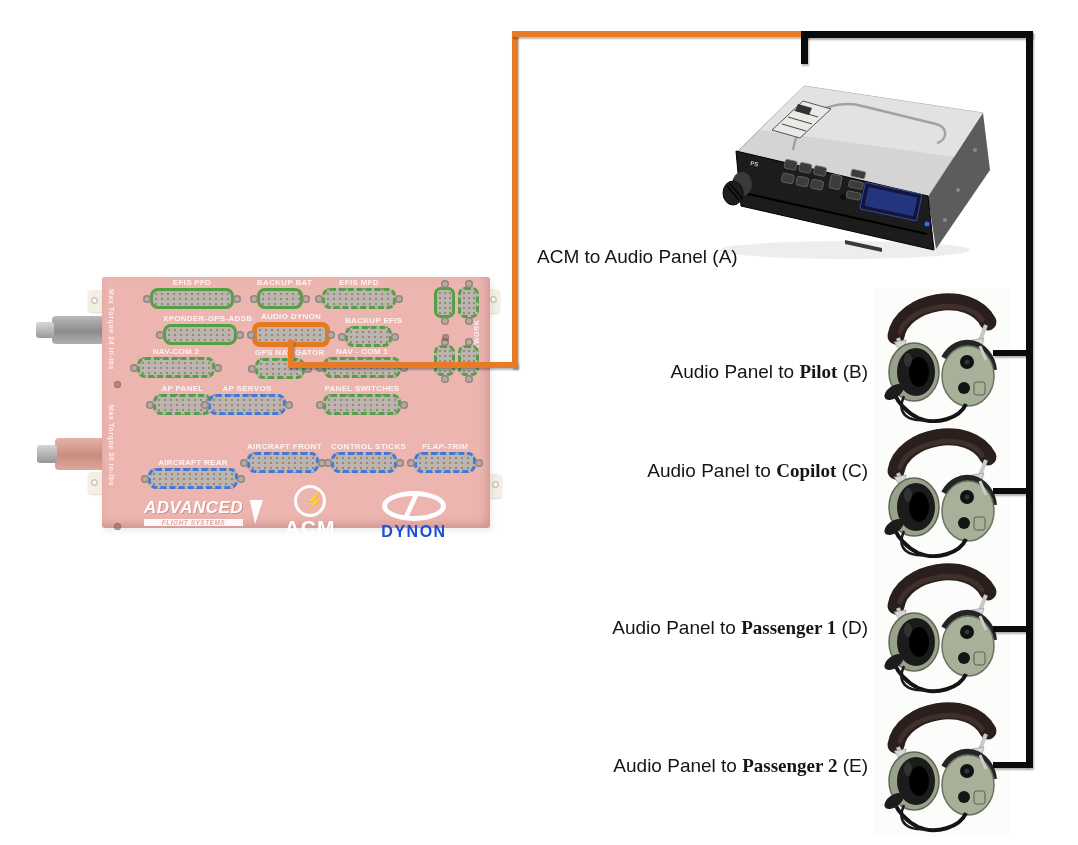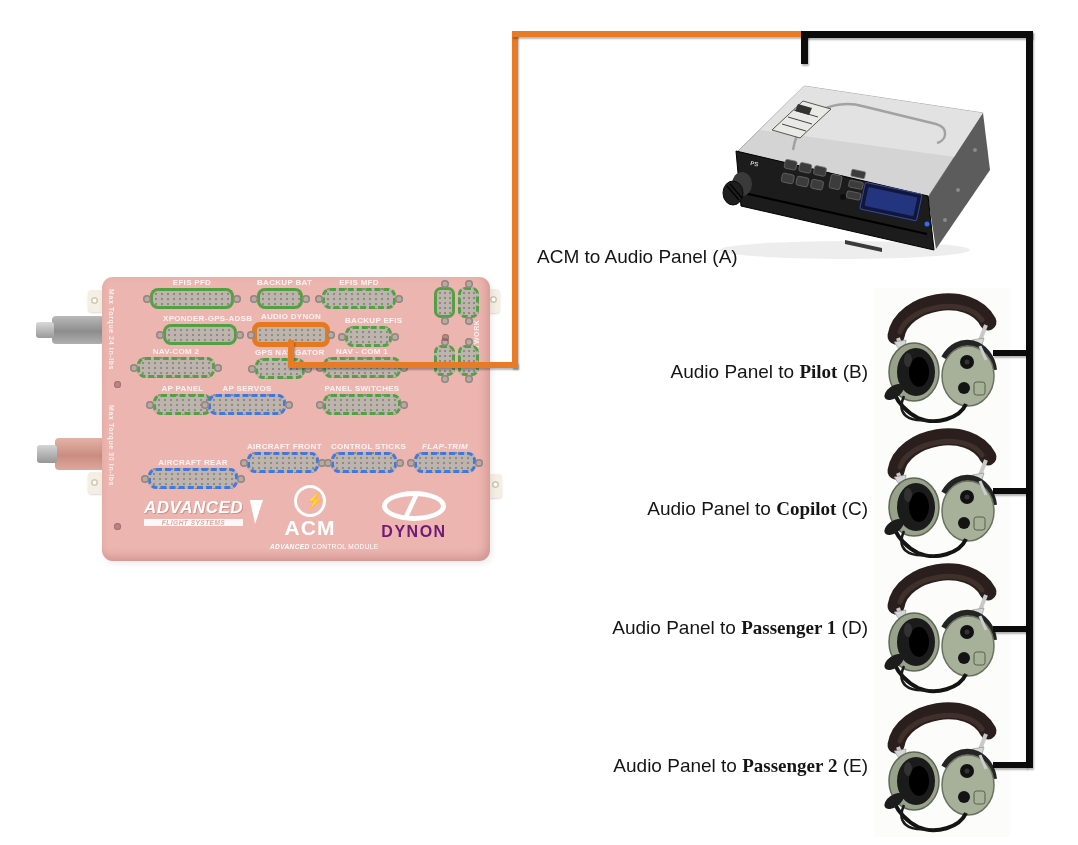--- a/index.html
+++ b/index.html
@@ -5,41 +5,41 @@
   html,body{margin:0;padding:0;background:#ffffff;}
   body{width:1078px;height:845px;position:relative;overflow:hidden;
        font-family:"Liberation Sans",sans-serif;}
   .abs{position:absolute;}
 
   
   .callout{position:absolute;font-size:19px;color:#151515;white-space:nowrap;}
   .callout b{font-weight:bold;font-family:Liberation Serif, serif;}
   #callout-a{left:537px;top:246px;}
   #callout-b{right:210px;top:361px;}
-  #callout-c{right:210px;top:498px;}
+  #callout-c{right:210px;top:460px;}
   #callout-d{right:210px;top:617px;}
   #callout-e{right:210px;top:755px;}
 
   
   .wire{position:absolute;z-index:6;}
   .wire.orange{background:#e87b25;box-shadow:1px 2px 2px rgba(0,0,0,.28);}
   .wire.black{background:#0b0b0b;box-shadow:1px 2px 2px rgba(0,0,0,.3);}
   #w-o-stub {left:288px;top:340px;width:6px;height:26px;}
   #w-o-board{left:288px;top:362px;width:230px;height:6px;}
   #w-o-vert {left:512px;top:31px; width:6px;height:337px;}
   #w-o-top  {left:512px;top:31px; width:296px;height:6px;}
   #w-b-top  {left:806px;top:31px; width:227px;height:7px;}
   #w-b-stub {left:801px;top:31px; width:7px;height:33px;}
   #w-b-bus  {left:1026px;top:31px;width:7px;height:737px;}
   .branch   {height:6px;width:34px;left:993px;}
   #w-b-br1{top:350px;} #w-b-br2{top:488px;} #w-b-br3{top:626px;} #w-b-br4{top:762px;}
 
   
-  #board{left:102px;top:277px;width:388px;height:284px;background:#ecb5b0;
-         border-radius:11px;z-index:2;
+  #board{left:102px;top:277px;width:388px;height:251px;background:#ecb5b0;
+         border-radius:3px;z-index:2;
          box-shadow:inset -3px -4px 8px rgba(160,90,85,.35), 2px 3px 6px rgba(0,0,0,.08);}
   .tab{position:absolute;background:#f4efe2;border-radius:4px;z-index:1;
        box-shadow:0 1px 2px rgba(0,0,0,.15);}
   .tab .hole{position:absolute;width:7px;height:7px;border-radius:50%;
        background:#ffffff;box-shadow:inset 0 0 0 1.5px #cfc7b2;left:3px;top:7px;}
   #tab-tl{left:88px;top:290px;width:16px;height:22px;}
   #tab-bl{left:88px;top:472px;width:16px;height:22px;}
   #tab-tr{left:482px;top:289px;width:18px;height:24px;}
   #tab-br{left:484px;top:474px;width:18px;height:24px;}
   .cyl{position:absolute;z-index:1;border-radius:4px;}
@@ -115,21 +115,21 @@
   #afs-zig{position:absolute;right:-16px;top:2px;width:0;height:0;
            border-left:13px solid transparent;border-top:24px solid #fff;
            transform:skewX(-18deg);}
   #acm-logo{left:168px;top:208px;width:80px;text-align:center;color:#fff;z-index:3;}
   #acm-icon{width:26px;height:26px;border:3px solid #fff;border-radius:50%;
             margin:0 auto;position:relative;}
   #acm-icon .bolt{position:absolute;left:8px;top:3px;font-size:16px;line-height:20px;color:#fff;}
   #acm-name{font-size:21px;font-weight:bold;letter-spacing:1px;line-height:22px;}
   #acm-tag{font-size:6.5px;letter-spacing:.4px;margin-top:4px;white-space:nowrap;}
   #acm-tag .it{font-style:italic;font-weight:bold;}
-  #dynon-logo{left:272px;top:214px;width:80px;text-align:center;color:#701a75;z-index:3;}
+  #dynon-logo{left:272px;top:214px;width:80px;text-align:center;color:#1d4ed8;z-index:3;}
   #dynon-oval{width:54px;height:20px;border:5px solid #fff;border-radius:50%;
               margin:0 auto;position:relative;}
   #dynon-oval .dslash{position:absolute;left:22px;top:-2px;width:5px;height:22px;
               background:#fff;transform:skewX(-25deg);}
   #dynon-name{font-size:16px;font-weight:bold;letter-spacing:1.5px;margin-top:2px;}
 
   
   .headset-box{position:absolute;left:873px;width:138px;height:140px;z-index:4;}
   .headset-box svg{width:100%;height:100%;}
   #hs-pilot{top:288px;} #hs-copilot{top:423px;} #hs-pax1{top:558px;} #hs-pax2{top:697px;}

